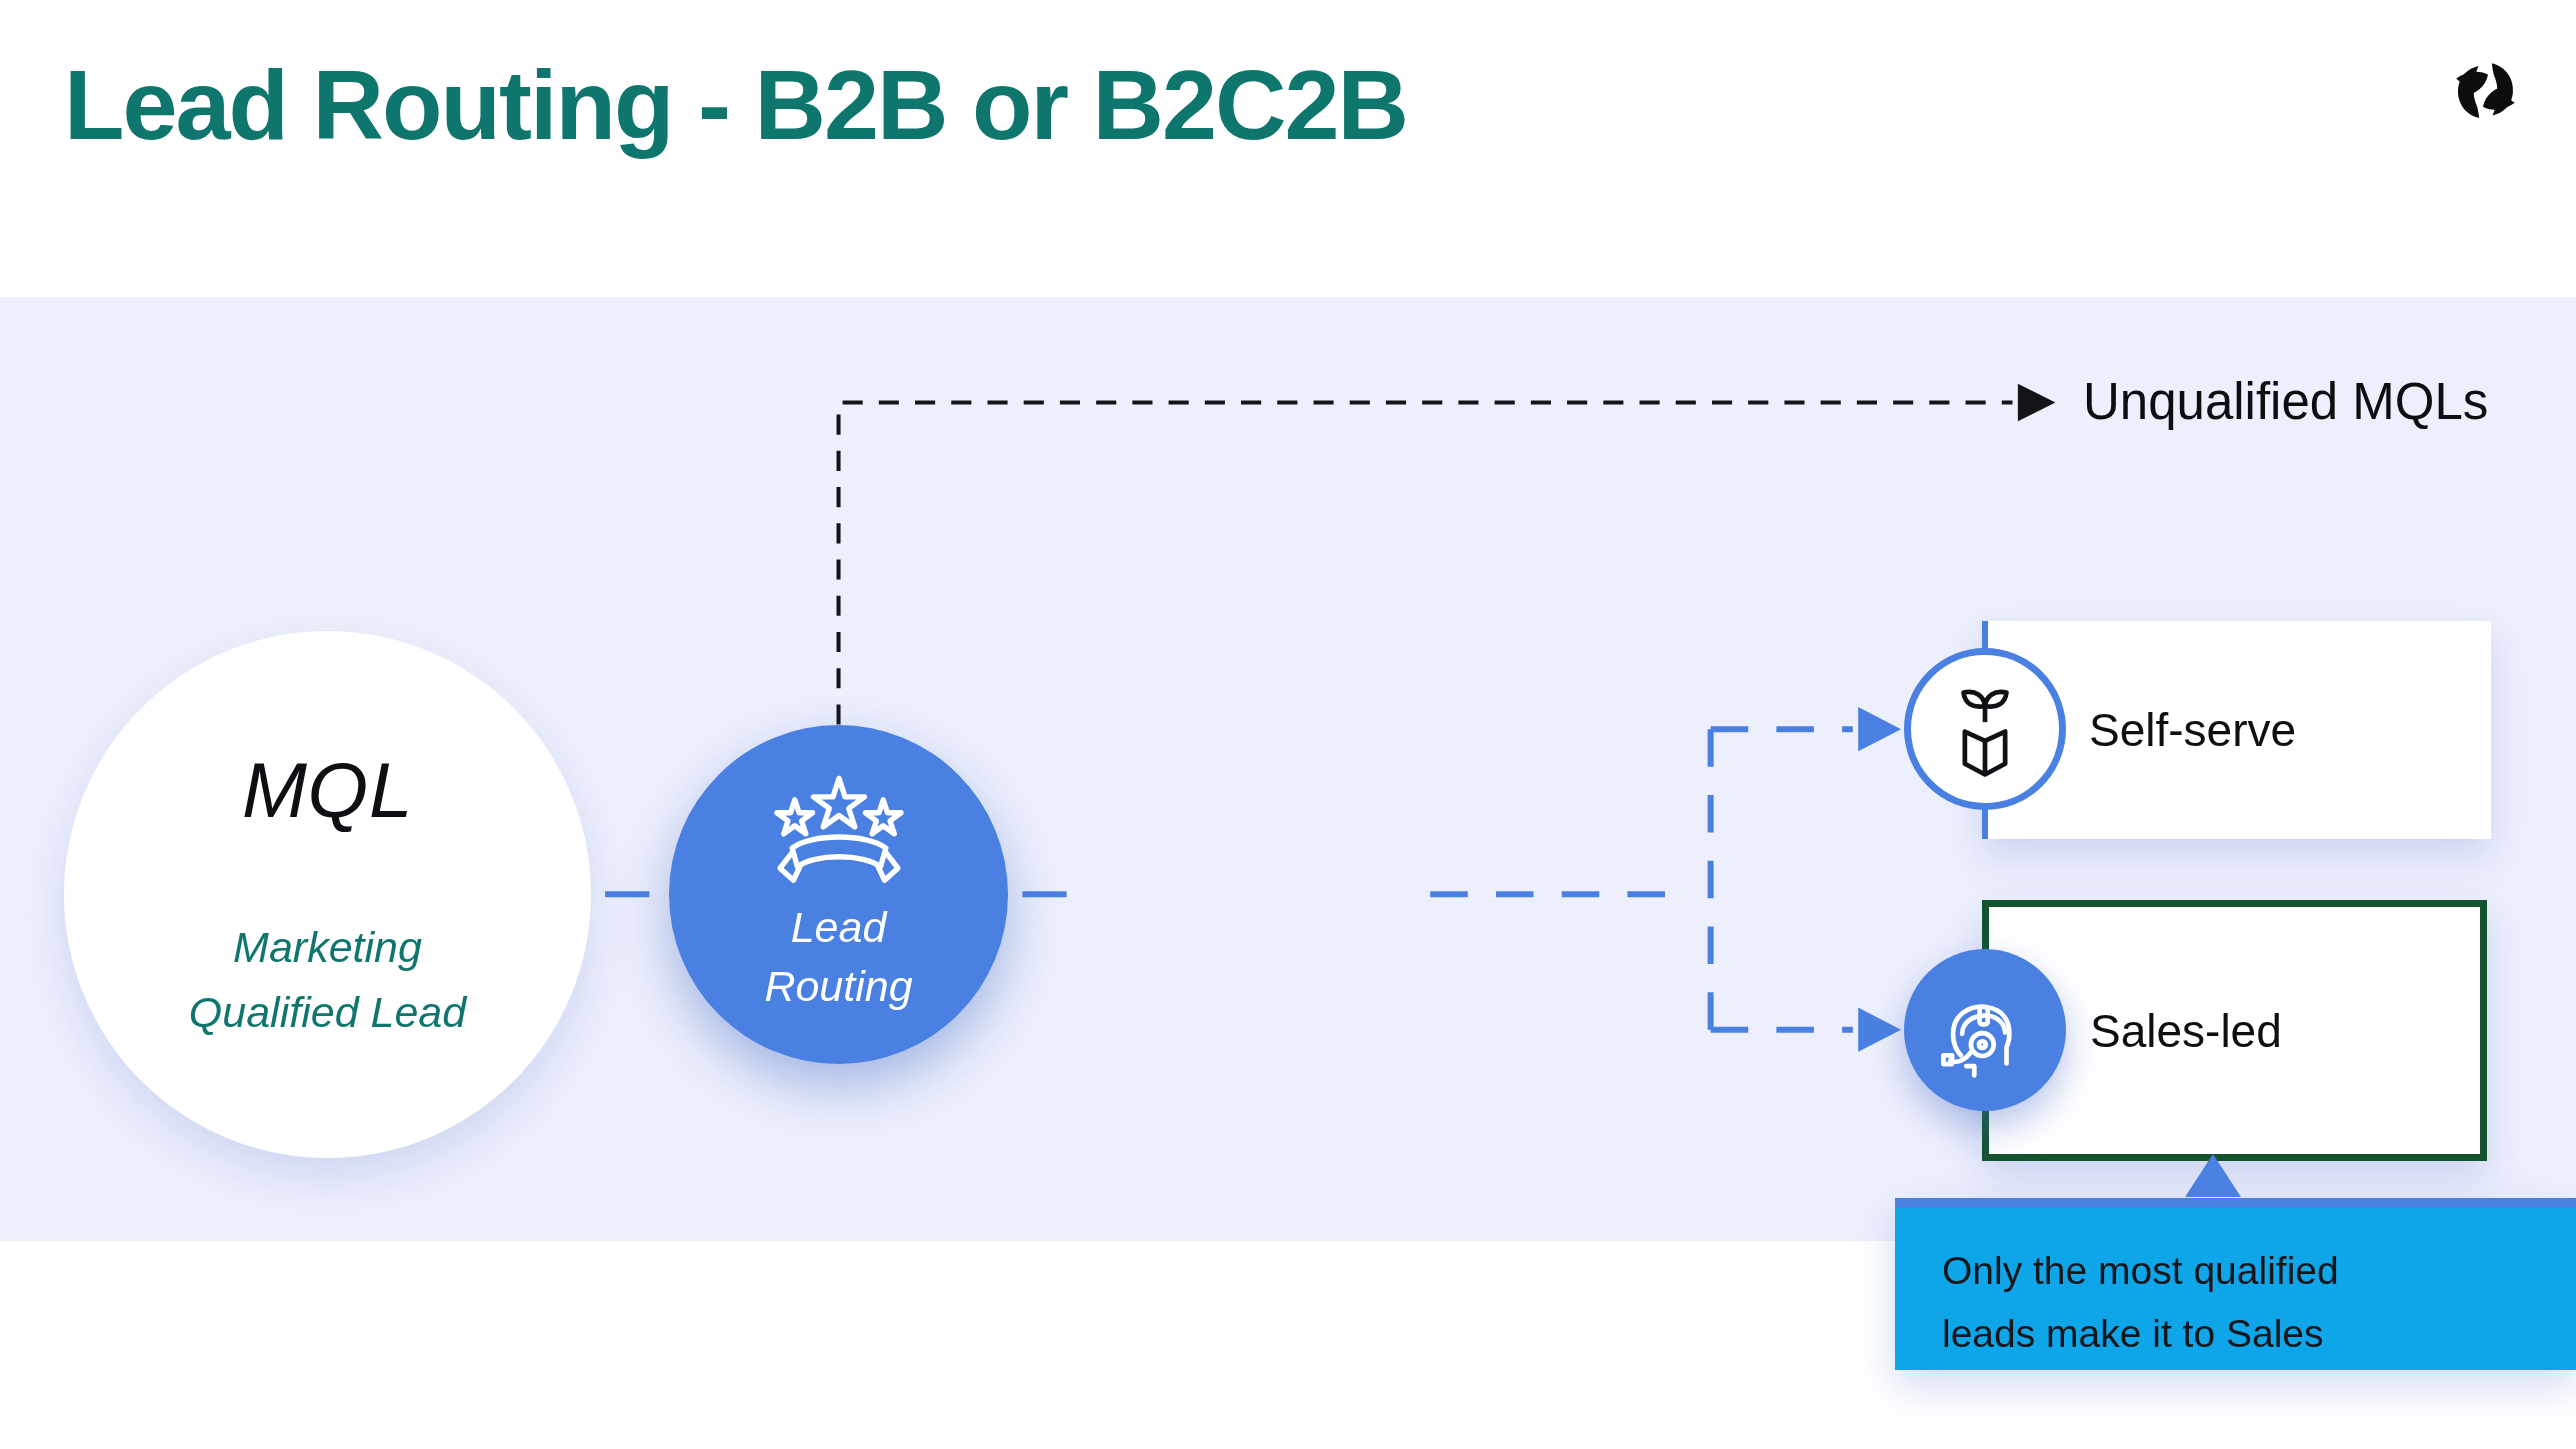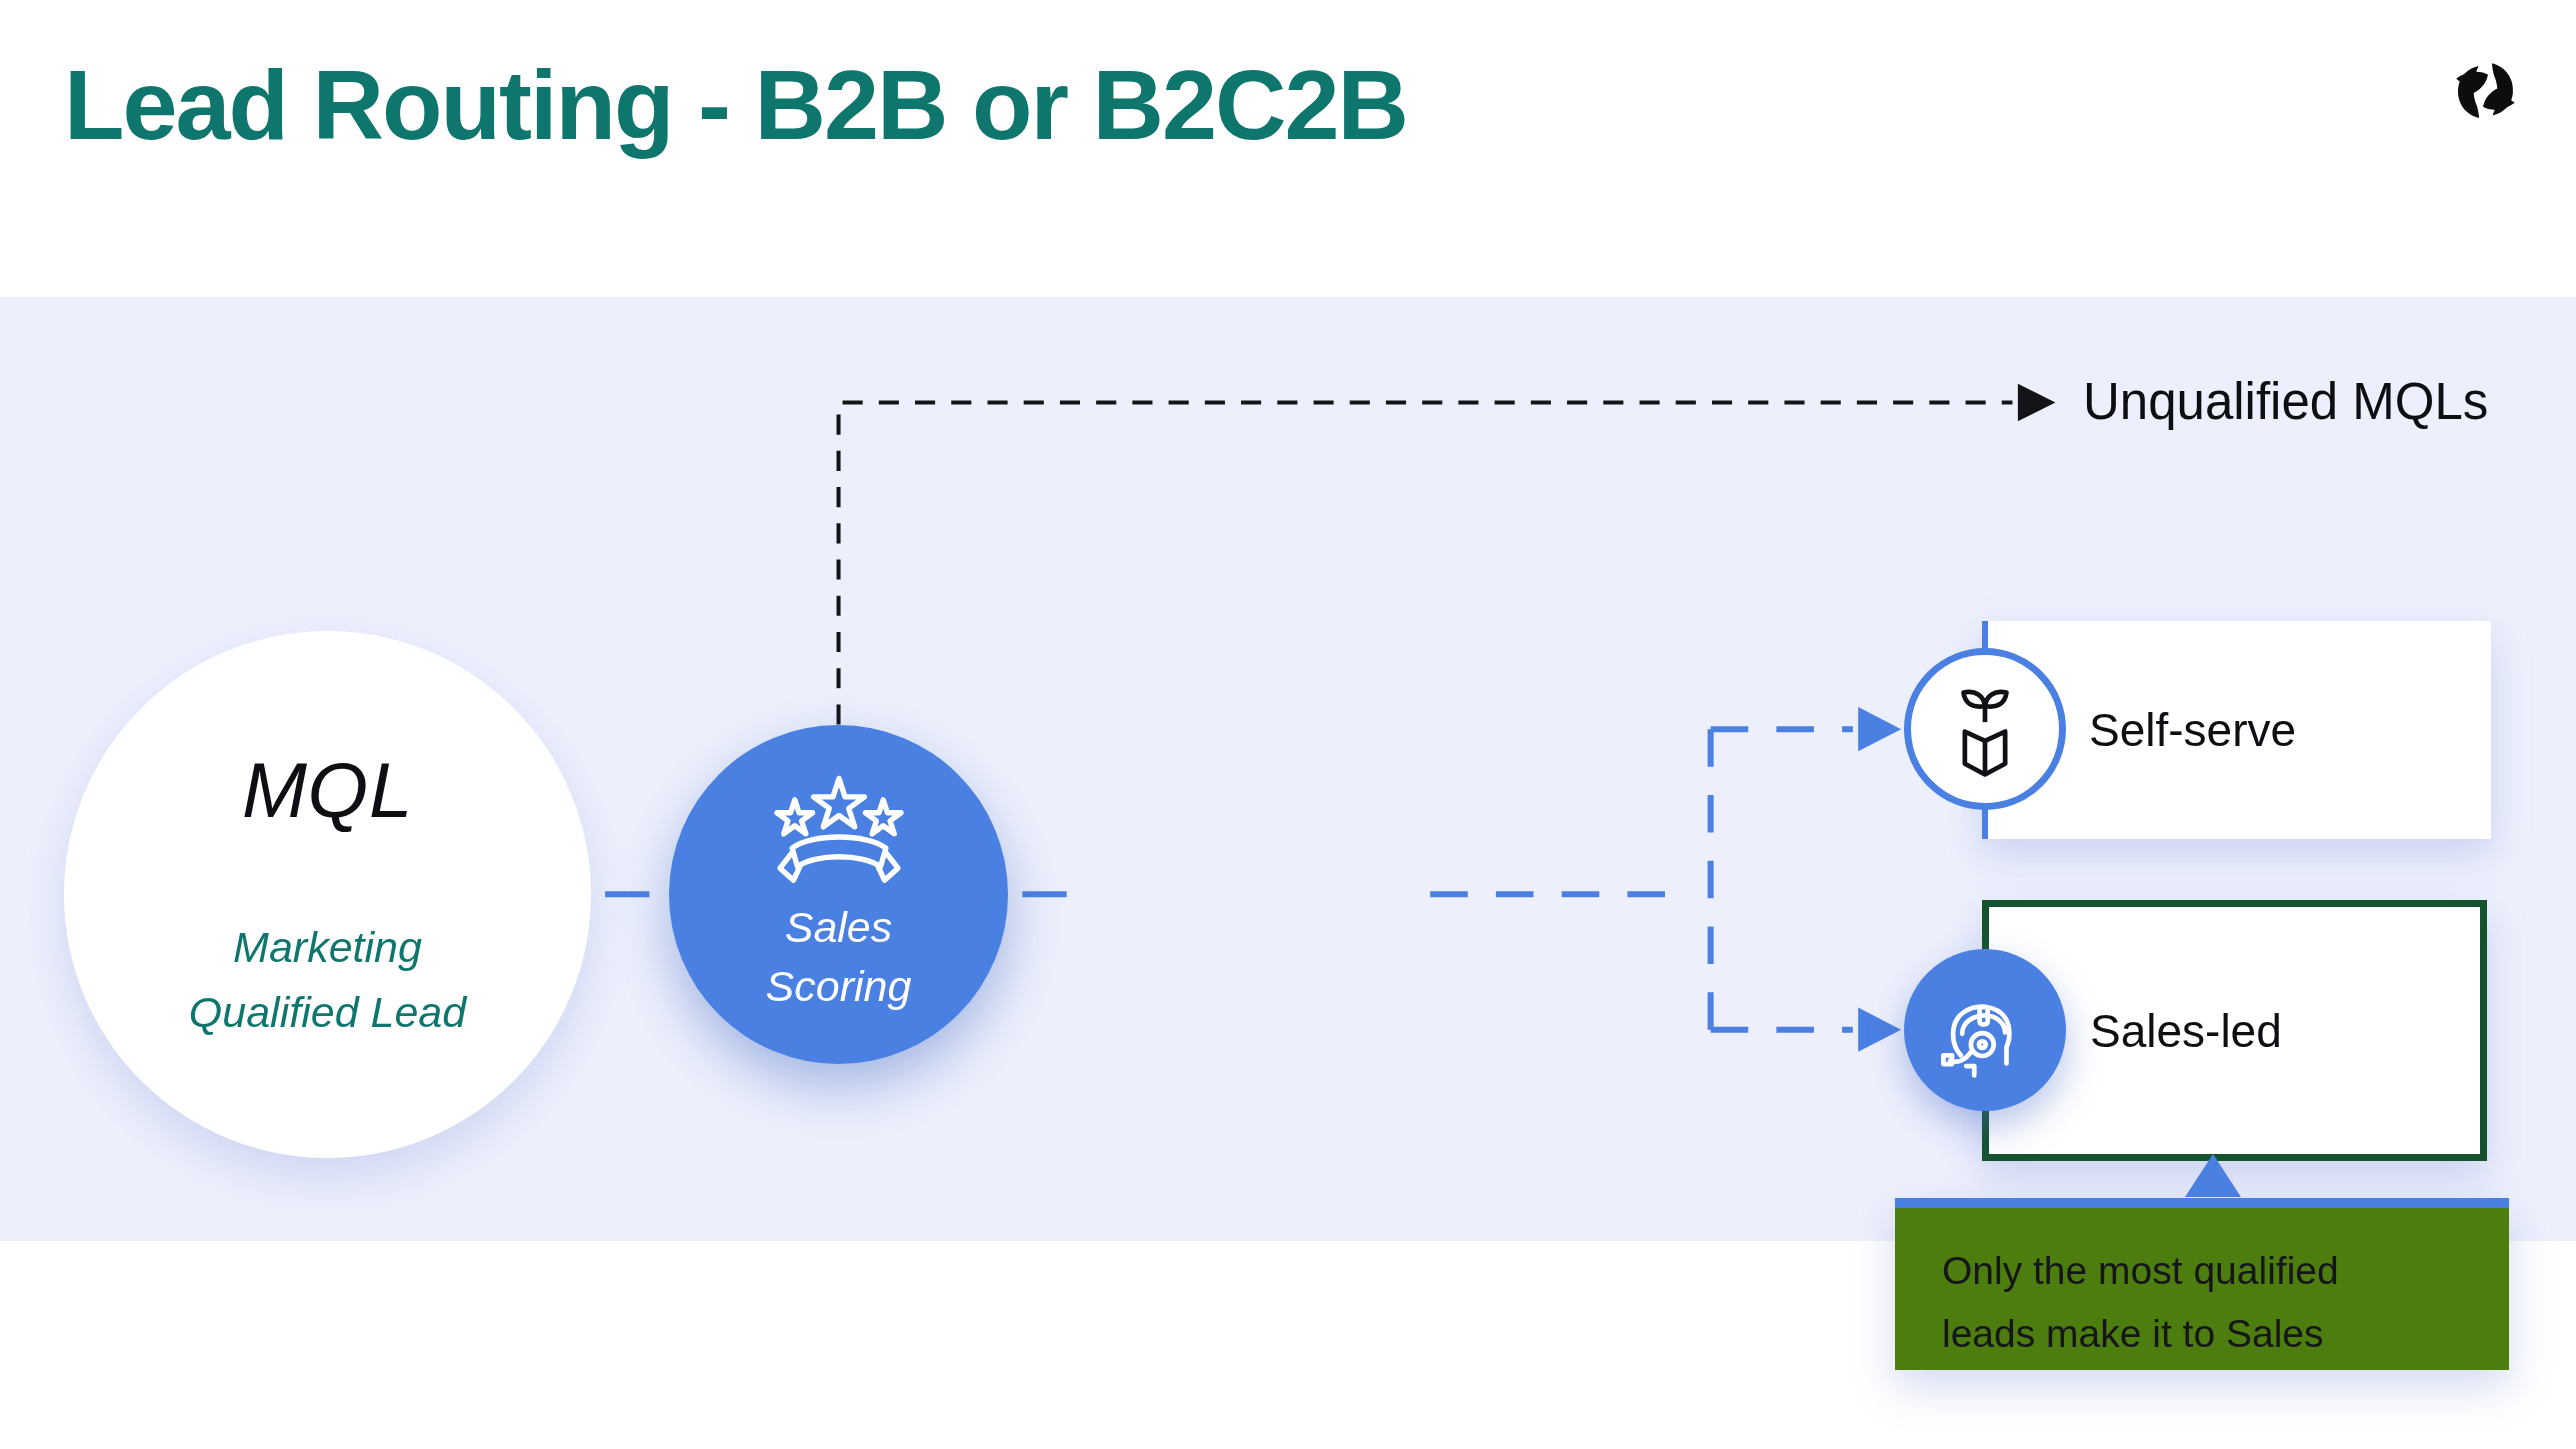--- a/index.html
+++ b/index.html
@@ -53,21 +53,21 @@
   .salesled-badge{
     left:1904px;top:949px;width:162px;height:162px;background:#4A80E2;
     box-shadow:0 16px 37px rgba(74,110,200,0.4);
   }
 
   .unqualified-label{
     position:absolute;left:2083px;top:370px;font-size:51px;line-height:64px;color:#0d0e12;white-space:nowrap;
   }
 
   .tooltip{
-    position:absolute;left:1895px;top:1198px;width:614px;height:162px;background:#4d7c0f;
+    position:absolute;left:1895px;top:1198px;width:681px;height:162px;background:#0ea5e9;
     border-top:10.7px solid #4A80E2;box-shadow:0 17.4px 40px rgba(100,125,210,0.28);
   }
   .tooltip-text{padding:31px 0 0 47px;font-size:39px;line-height:63px;color:#15161a;max-width:443px;}
   .tooltip-arrow{
     position:absolute;top:-54px;left:290px;width:0;height:0;
     border-left:28px solid transparent;border-right:28px solid transparent;
     border-bottom:43px solid #4A80E2;
   }
 </style>
 </head>
@@ -116,21 +116,21 @@
     <svg width="134" height="114" viewBox="0 0 200 170">
       <g fill="none" stroke="#ffffff" stroke-width="8" stroke-linejoin="round">
         <polygon points="100,8 109,35.6 138,35.6 114.5,52.7 123.5,80.4 100,63.3 76.5,80.4 85.5,52.7 62,35.6 91,35.6"></polygon>
         <polygon points="34,40 40.3,59.3 60.6,59.3 44.2,71.3 50.5,90.7 34,78.7 17.5,90.7 23.8,71.3 7.4,59.3 27.7,59.3"></polygon>
         <polygon points="166,40 172.3,59.3 192.6,59.3 176.2,71.3 182.5,90.7 166,78.7 149.5,90.7 155.8,71.3 139.4,59.3 159.7,59.3"></polygon>
         <path d="M 30,112 C 58,90 142,90 170,112 L 162,140 C 138,120 62,120 38,140 Z"></path>
         <path d="M 32,116 L 12,142 L 32,160 L 42,139"></path>
         <path d="M 168,116 L 188,142 L 168,160 L 158,139"></path>
       </g>
     </svg>
-    <div class="circle-label">Sales Scoring</div>
+    <div class="circle-label">Lead Routing</div>
   </div>
 
 
   <div class="dest-box selfserve-box">
     <div class="dest-label">Self-serve</div>
   </div>
   <div class="badge-circle selfserve-badge">
     <svg width="94" height="101" viewBox="0 0 140 150">
       <g fill="none" stroke="#101114" stroke-width="7" stroke-linejoin="round">
         <line x1="70" y1="64" x2="70" y2="40"></line>

